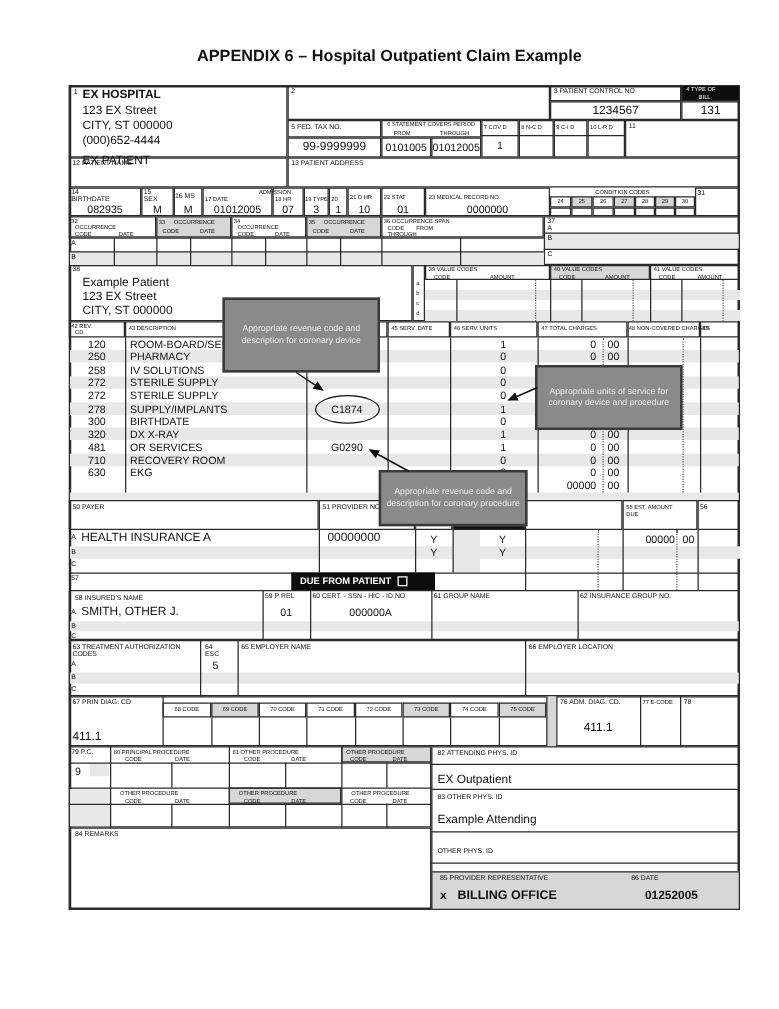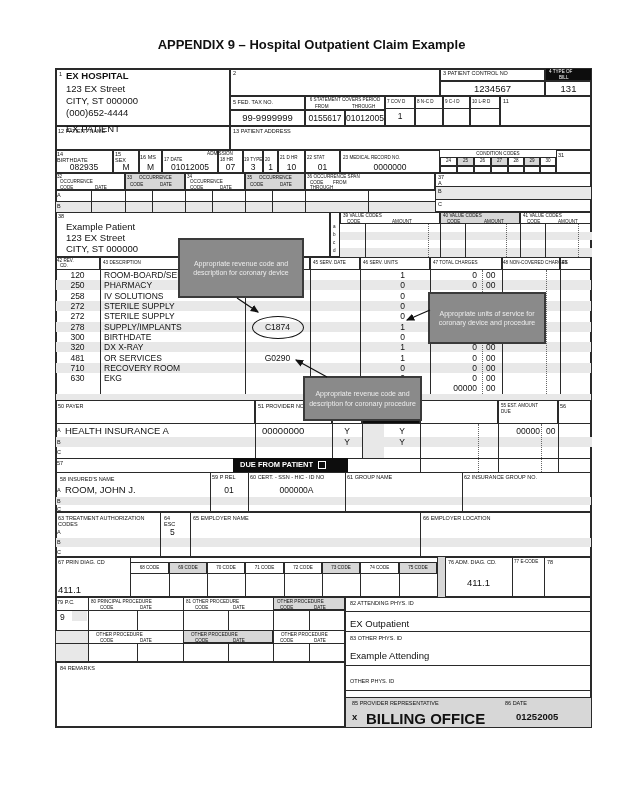--- a/index.html
+++ b/index.html
@@ -1,38 +1,38 @@
 <!DOCTYPE html>
 <html><head>
 <meta charset="utf-8">
 <style>
   html,body{margin:0;padding:0}
   body{width:623px;height:807px;position:relative;background:#fff;font-family:"Liberation Sans",sans-serif;color:#111;overflow:hidden}
   .title{position:absolute;top:37px;left:0;width:100%;text-align:center;font-size:13px;font-weight:bold;z-index:3}
   .c{position:absolute;box-sizing:border-box;border:1px solid #2a2a2a;z-index:1}
   .nb{border:none}
   .t{position:absolute;white-space:nowrap;line-height:1.12;z-index:3}
-  .f4{font-size:4.6px}.f5{font-size:5.5px}.f7{font-size:7.5px}.f8{font-size:8.5px}.f9{font-size:9.5px}.f10{font-size:15px}
+  .f4{font-size:4.6px}.f5{font-size:5.5px}.f7{font-size:7.5px}.f8{font-size:8.5px}.f9{font-size:9.5px}.f10{font-size:10px}
   .b{font-weight:bold}
   .ctr{text-align:center}.rt{text-align:right}
   .sh{background:#d7d7d7}.st{background:#e8e8e8}
   .blk{background:#0d0d0d}
   .wt{color:#fff}
   .vl{position:absolute;width:1px;background:#2a2a2a;z-index:2}
   .vd{position:absolute;width:0;border-left:1px dotted #666;z-index:2}
   .hl{position:absolute;height:1px;background:#2a2a2a;z-index:2}
   .callout{position:absolute;background:#8a8a8a;border:2px solid #3a3a3a;color:#ececec;font-size:7px;text-align:center;display:flex;align-items:center;justify-content:center;padding:2px;line-height:1.3;z-index:6;box-sizing:border-box}
   .ell{position:absolute;border:1.5px solid #111;border-radius:50%;z-index:5}
   .chk{display:inline-block;width:6px;height:6px;border:1px solid #fff;margin-left:5px;vertical-align:middle}
   svg.ovr{position:absolute;left:0;top:0;z-index:7;pointer-events:none}
 </style>
 </head>
 <body>
 
-<div class="title">APPENDIX 9 – Hospital Outpatient Claim Example</div>
+<div class="title">APPENDIX 6 – Hospital Outpatient Claim Example</div>
 
 <div class="c" style="left:55px;top:68px;width:537px;height:660px;border-width:2px"></div>
 
 <div class="c" style="left:55px;top:68px;width:175px;height:58px"></div>
 <span class="t f5" style="left:59px;top:71px">1</span>
 <span class="t f9 b" style="left:66px;top:71px">EX HOSPITAL</span>
 <span class="t f9" style="left:66px;top:84px">123 EX Street</span>
 <span class="t f9" style="left:66px;top:96px">CITY, ST  000000</span>
 <span class="t f9" style="left:66px;top:108px">(000)652-4444</span>
 
@@ -53,21 +53,21 @@
 <div class="c" style="left:230px;top:96px;width:75px;height:14px"></div>
 <span class="t f5" style="left:233px;top:99px">5 FED. TAX NO.</span>
 <div class="c" style="left:230px;top:110px;width:75px;height:16px"></div>
 <span class="t f9 ctr" style="left:230px;top:113px;width:75px">99-9999999</span>
 
 <div class="c" style="left:305px;top:96px;width:80px;height:14px"></div>
 <span class="t f4 ctr" style="left:305px;top:97px;width:80px">6 STATEMENT COVERS PERIOD</span>
 <span class="t f4" style="left:315px;top:104px">FROM</span>
 <span class="t f4" style="left:352px;top:104px">THROUGH</span>
 <div class="c" style="left:305px;top:110px;width:40px;height:16px"></div>
-<span class="t f8 ctr" style="left:305px;top:114px;width:40px">0155617</span>
+<span class="t f8 ctr" style="left:305px;top:114px;width:40px">0101005</span>
 <div class="c" style="left:345px;top:110px;width:40px;height:16px"></div>
 <span class="t f8 ctr" style="left:345px;top:114px;width:40px">01012005</span>
 
 <div class="c" style="left:385px;top:96px;width:30px;height:30px"></div>
 <span class="t f4" style="left:387px;top:99px">7 COV D</span>
 <span class="t f8 ctr" style="left:385px;top:112px;width:30px">1</span>
 <div class="c" style="left:415px;top:96px;width:28px;height:30px"></div>
 <span class="t f4" style="left:417px;top:99px">8 N-C D</span>
 <div class="c" style="left:443px;top:96px;width:27px;height:30px"></div>
 <span class="t f4" style="left:445px;top:99px">9 C-I D</span>
@@ -354,21 +354,21 @@
 <span class="t f7 b wt" style="left:240px;top:461px;z-index:5"><span>DUE FROM PATIENT</span><span class="chk"></span></span>
 
 <div class="c" style="left:55px;top:472px;width:537px;height:40px"></div>
 <span class="t f5" style="left:60px;top:476px">58   INSURED'S NAME</span>
 <span class="t f5" style="left:212px;top:474px">59 P REL</span>
 <span class="t f5" style="left:250px;top:474px">60 CERT. - SSN - HIC - ID NO</span>
 <span class="t f5" style="left:347px;top:474px">61 GROUP NAME</span>
 <span class="t f5" style="left:464px;top:474px">62 INSURANCE GROUP NO.</span>
 <div class="c st nb" style="left:56px;top:497px;width:535px;height:8px"></div>
 <span class="t f5" style="left:57px;top:487px">A</span>
-<span class="t f9" style="left:65px;top:485px">ROOM, JOHN J.</span>
+<span class="t f9" style="left:65px;top:485px">SMITH, OTHER J.</span>
 <span class="t f8 ctr" style="left:210px;top:486px;width:38px">01</span>
 <span class="t f8 ctr" style="left:248px;top:486px;width:97px">000000A</span>
 <span class="t f5" style="left:57px;top:497.5px">B</span>
 <span class="t f5" style="left:57px;top:505.5px">C</span>
 <div class="vl" style="left:210px;top:472px;height:40px"></div>
 <div class="vl" style="left:248px;top:472px;height:40px"></div>
 <div class="vl" style="left:345px;top:472px;height:40px"></div>
 <div class="vl" style="left:462px;top:472px;height:40px"></div>
 
 <div class="c" style="left:55px;top:512px;width:537px;height:45px"></div>

